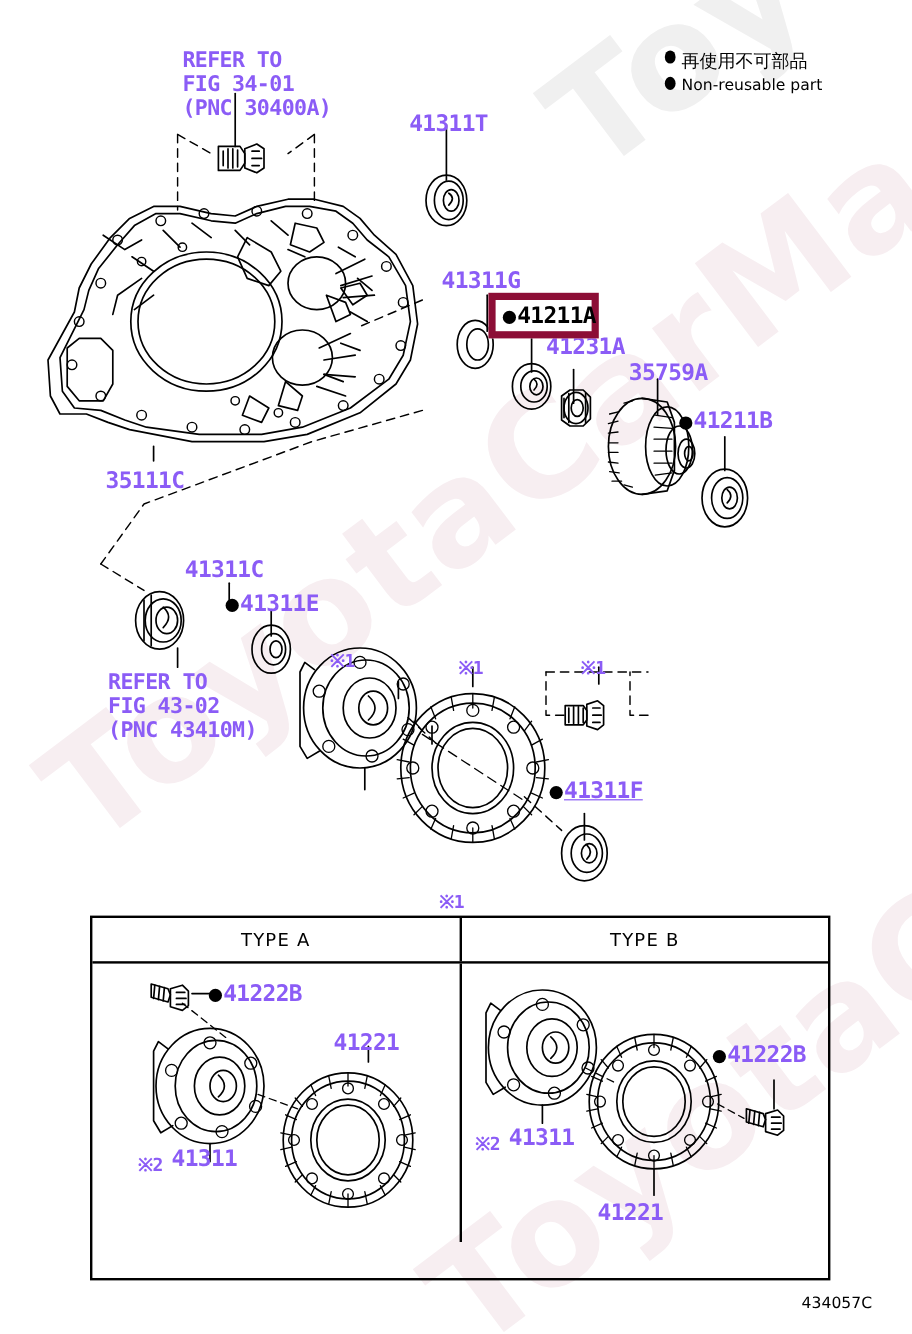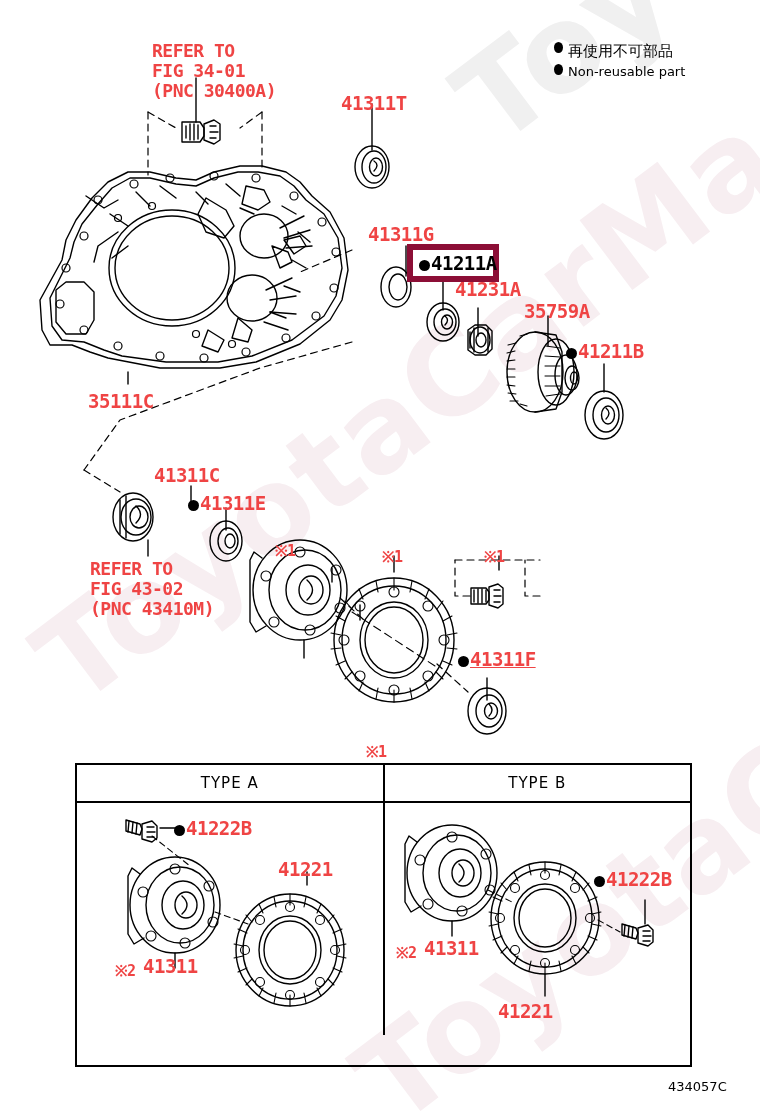--- a/index.html
+++ b/index.html
@@ -28,21 +28,21 @@
   .wm.pink{color:#f7eef1;}
   .wm1{top:60px;left:430px;font-size:120px;transform:rotate(-37deg);transform-origin:0 0;}
   .wm2{top:620px;left:10px;font-size:120px;transform:rotate(-37deg);transform-origin:0 0;}
   .wm3{top:1040px;left:330px;font-size:120px;transform:rotate(-37deg);transform-origin:0 0;}
 
   
   .lbl{
     position:absolute;
     font-family:"DejaVu Sans Mono","Liberation Mono",monospace;
     font-weight:700;
-    color:#ef4444;
+    color:#8b5cf6;
     white-space:pre;
     line-height:1.22;
     letter-spacing:-0.5px;
     text-align:center;
   }
   .lbl.s20{font-size:19px;}
   .lbl.s18{font-size:18px;}
   .lbl.s15{font-size:15px;}
 
   .legend{

